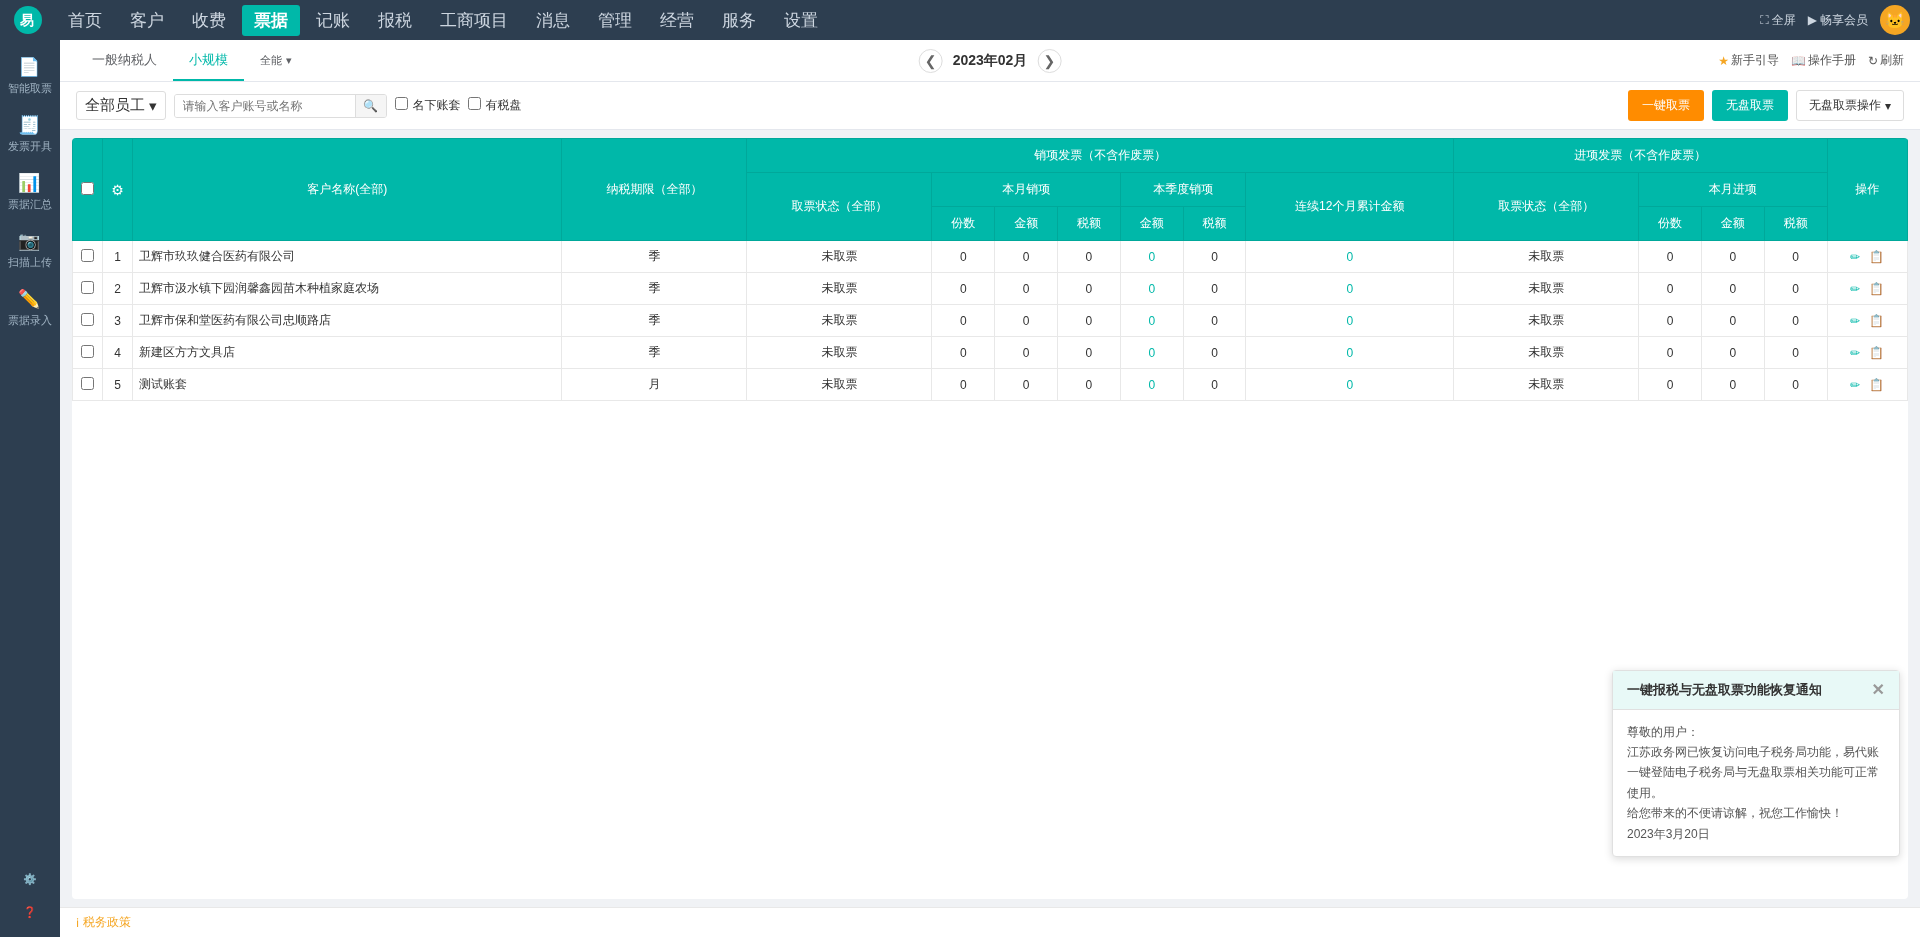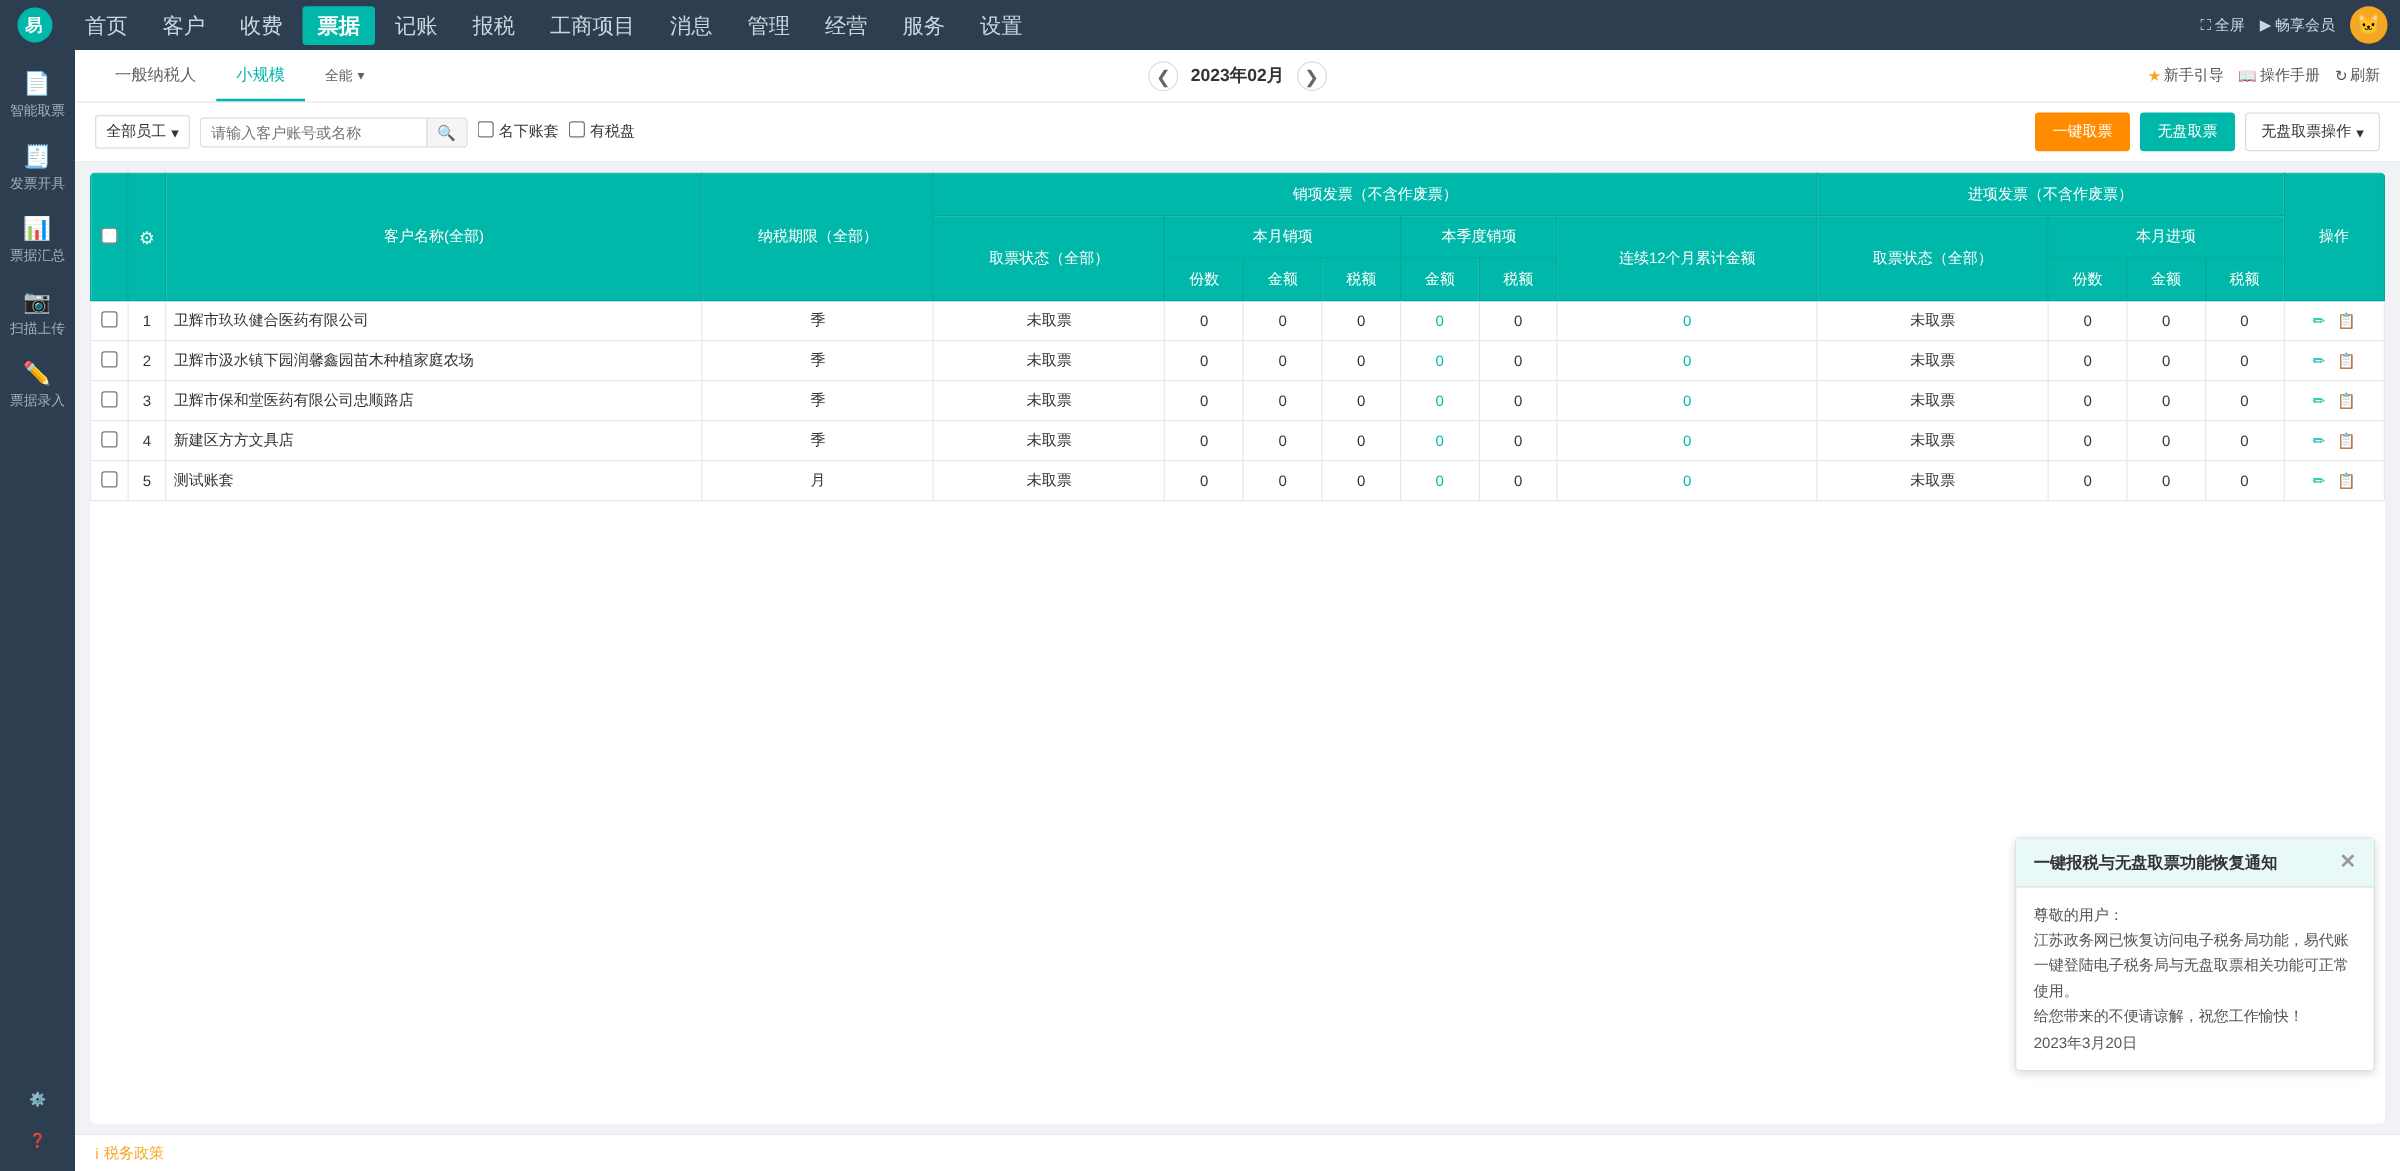--- a/index.html
+++ b/index.html
@@ -150,21 +150,21 @@
       border-bottom: 1px solid #e4e7ed;
     }
     .select-box {
       display: flex; align-items: center;
       border: 1px solid #ddd;
       border-radius: 3px;
       padding: 4px 8px;
       background: #fff;
       cursor: pointer;
       gap: 4px;
-      font-size: 12px;
+      font-size: 15px;
     }
     .search-box {
       display: flex; align-items: center;
       border: 1px solid #ddd;
       border-radius: 3px;
       overflow: hidden;
     }
     .search-box input {
       border: none; outline: none;
       padding: 4px 8px;

